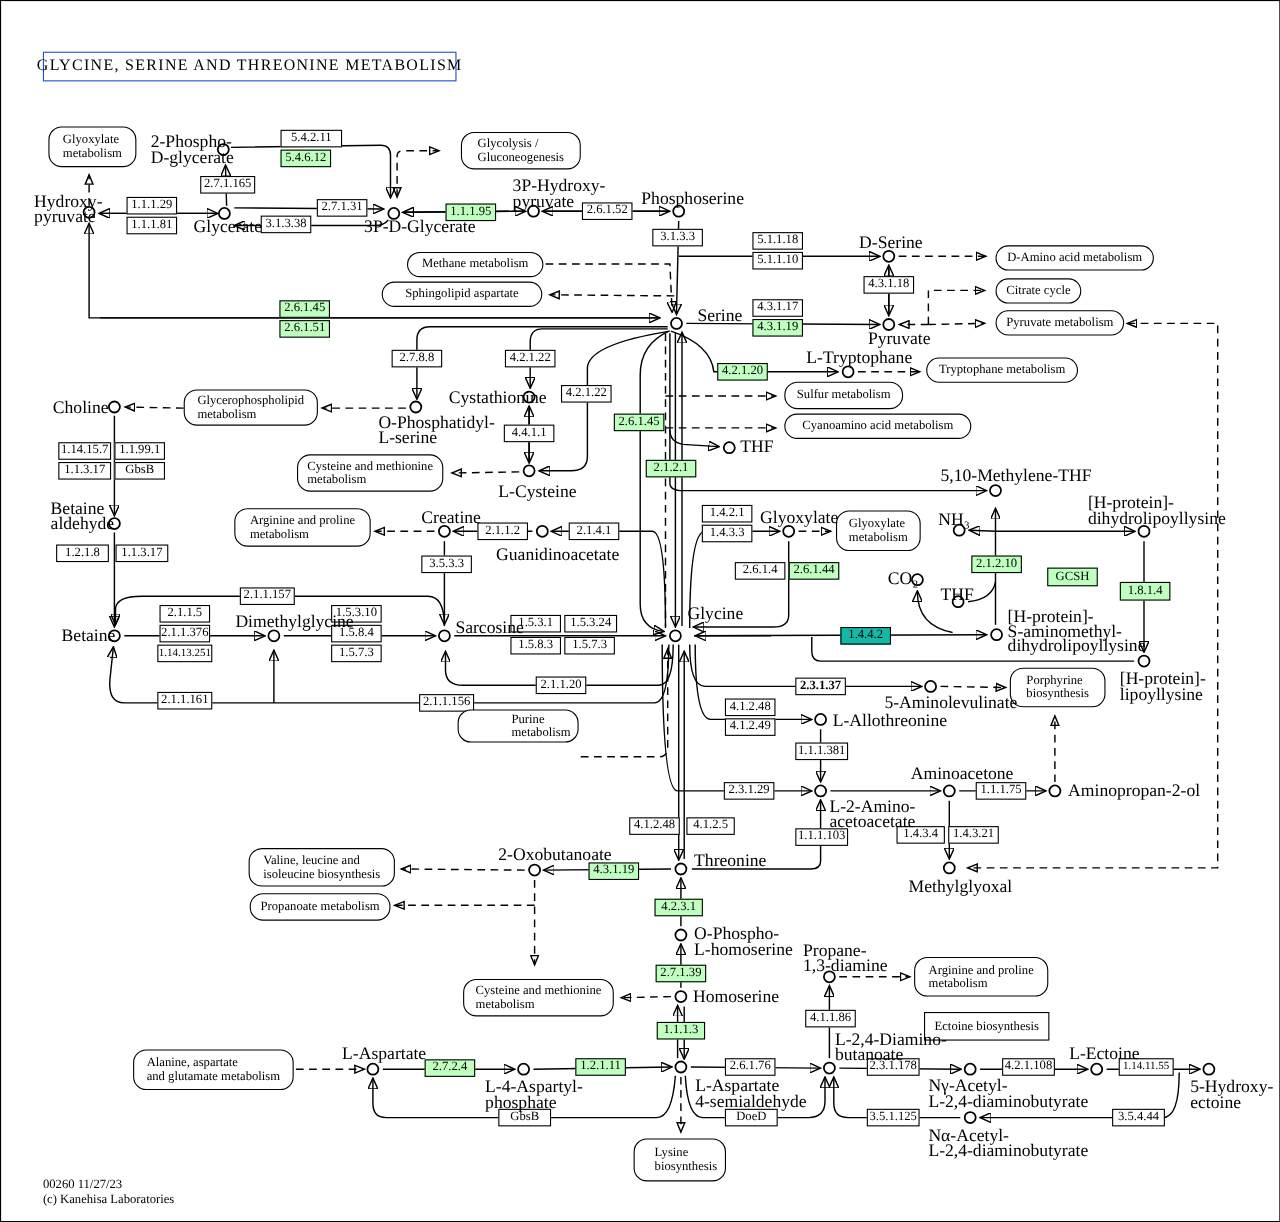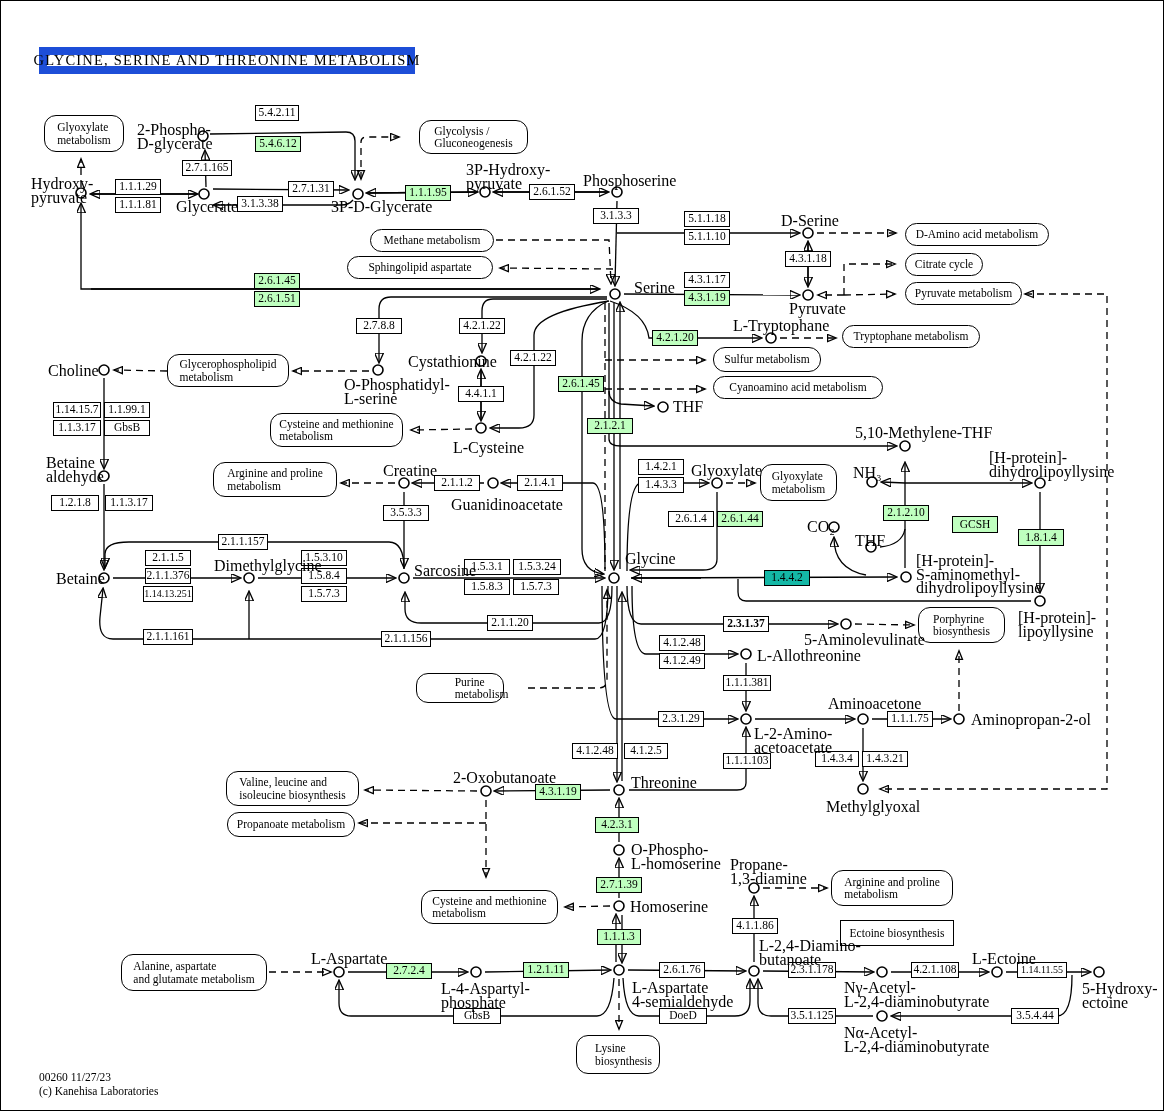--- a/index.html
+++ b/index.html
@@ -12,21 +12,21 @@
   .ec{position:absolute;box-sizing:border-box;border:1px solid #000;background:#fff;
       display:flex;align-items:center;justify-content:center;font-size:11.5px;
       line-height:1;white-space:nowrap;overflow:hidden;}
   .plink{position:absolute;box-sizing:border-box;border:1.4px solid #000;background:#fff;
       border-radius:12px;display:flex;align-items:center;justify-content:center;
       font-size:11.5px;line-height:12.5px;padding:1px 5px;}
   .plink span{white-space:pre-line;text-align:left;}
   .plink.rect{border-radius:0;}
   .clabel{position:absolute;font-size:16px;line-height:13.5px;white-space:pre-line;}
   #title-box{position:absolute;left:38px;top:46px;width:376px;height:27px;
-      box-sizing:border-box;border:8px solid #1d4ed8;display:flex;align-items:center;
+      box-sizing:border-box;border:1px solid #1d4ed8;display:flex;align-items:center;
       justify-content:center;font-size:14.5px;letter-spacing:1.2px;white-space:nowrap;}
   .footer-line{position:absolute;font-size:11.5px;white-space:nowrap;}
 </style>
 </head>
 <body>
 
 <div id="frame">
   <svg id="edge-layer" xmlns="http://www.w3.org/2000/svg" viewBox="0 0 1164 1111">
     <defs>
       <marker id="as-e" markerUnits="userSpaceOnUse" markerWidth="11" markerHeight="9" refX="9" refY="4.5" orient="auto">
@@ -198,21 +198,21 @@
         <circle cx="881" cy="971" r="5"></circle>
         <circle cx="881" cy="1015" r="5"></circle>
         <circle cx="996" cy="971" r="5"></circle>
         <circle cx="1098" cy="971" r="5"></circle>
       </g>
   </svg>
 
   <div id="title-box">GLYCINE, SERINE AND THREONINE METABOLISM</div>
 
   <div id="boxes-layer">
-      <div class="ec" style="left: 254px; top: 104px; width: 44px; height: 16px; text-align: right;">5.4.2.11</div>
+      <div class="ec" style="left: 254px; top: 117px; width: 56px; height: 16px; text-align: right;">5.4.2.11</div>
       <div class="ec" style="left: 254px; top: 135px; width: 46px; height: 16px; background: rgb(191, 255, 191);">5.4.6.12</div>
       <div class="ec" style="left: 181px; top: 159px; width: 50px; height: 16px;">2.7.1.165</div>
       <div class="ec" style="left: 114px; top: 178px; width: 46px; height: 16px;">1.1.1.29</div>
       <div class="ec" style="left: 114px; top: 196px; width: 46px; height: 16px;">1.1.1.81</div>
       <div class="ec" style="left: 236px; top: 195px; width: 46px; height: 16px;">3.1.3.38</div>
       <div class="ec" style="left: 287px; top: 180px; width: 46px; height: 16px;">2.7.1.31</div>
       <div class="ec" style="left: 404px; top: 184px; width: 46px; height: 16px; background: rgb(191, 255, 191);">1.1.1.95</div>
       <div class="ec" style="left: 528px; top: 183px; width: 46px; height: 16px;">2.6.1.52</div>
       <div class="ec" style="left: 592px; top: 207px; width: 46px; height: 16px;">3.1.3.3</div>
       <div class="ec" style="left: 683px; top: 210px; width: 46px; height: 16px;">5.1.1.18</div>
@@ -333,21 +333,21 @@
 metabolism</span>
       </div>
       <div class="plink" style="left: 759px; top: 463px; width: 77px; height: 37px;">
         <span>Glyoxylate
 metabolism</span>
       </div>
       <div class="plink" style="left: 917px; top: 606px; width: 87px; height: 36px;">
         <span>Porphyrine
 biosynthesis</span>
       </div>
-      <div class="plink" style="left: 415px; top: 672px; width: 88px; height: 30px; padding-left: 48px;">
+      <div class="plink" style="left: 415px; top: 644px; width: 110px; height: 30px; padding-left: 48px;">
         <span>Purine metabolism</span>
       </div>
       <div class="plink" style="left: 225px; top: 770px; width: 133px; height: 35px;">
         <span>Valine, leucine and
 isoleucine biosynthesis</span>
       </div>
       <div class="plink" style="left: 226px; top: 811px; width: 128px; height: 25px;">
         <span>Propanoate metabolism</span>
       </div>
       <div class="plink" style="left: 420px; top: 889px; width: 137px; height: 34px;">

